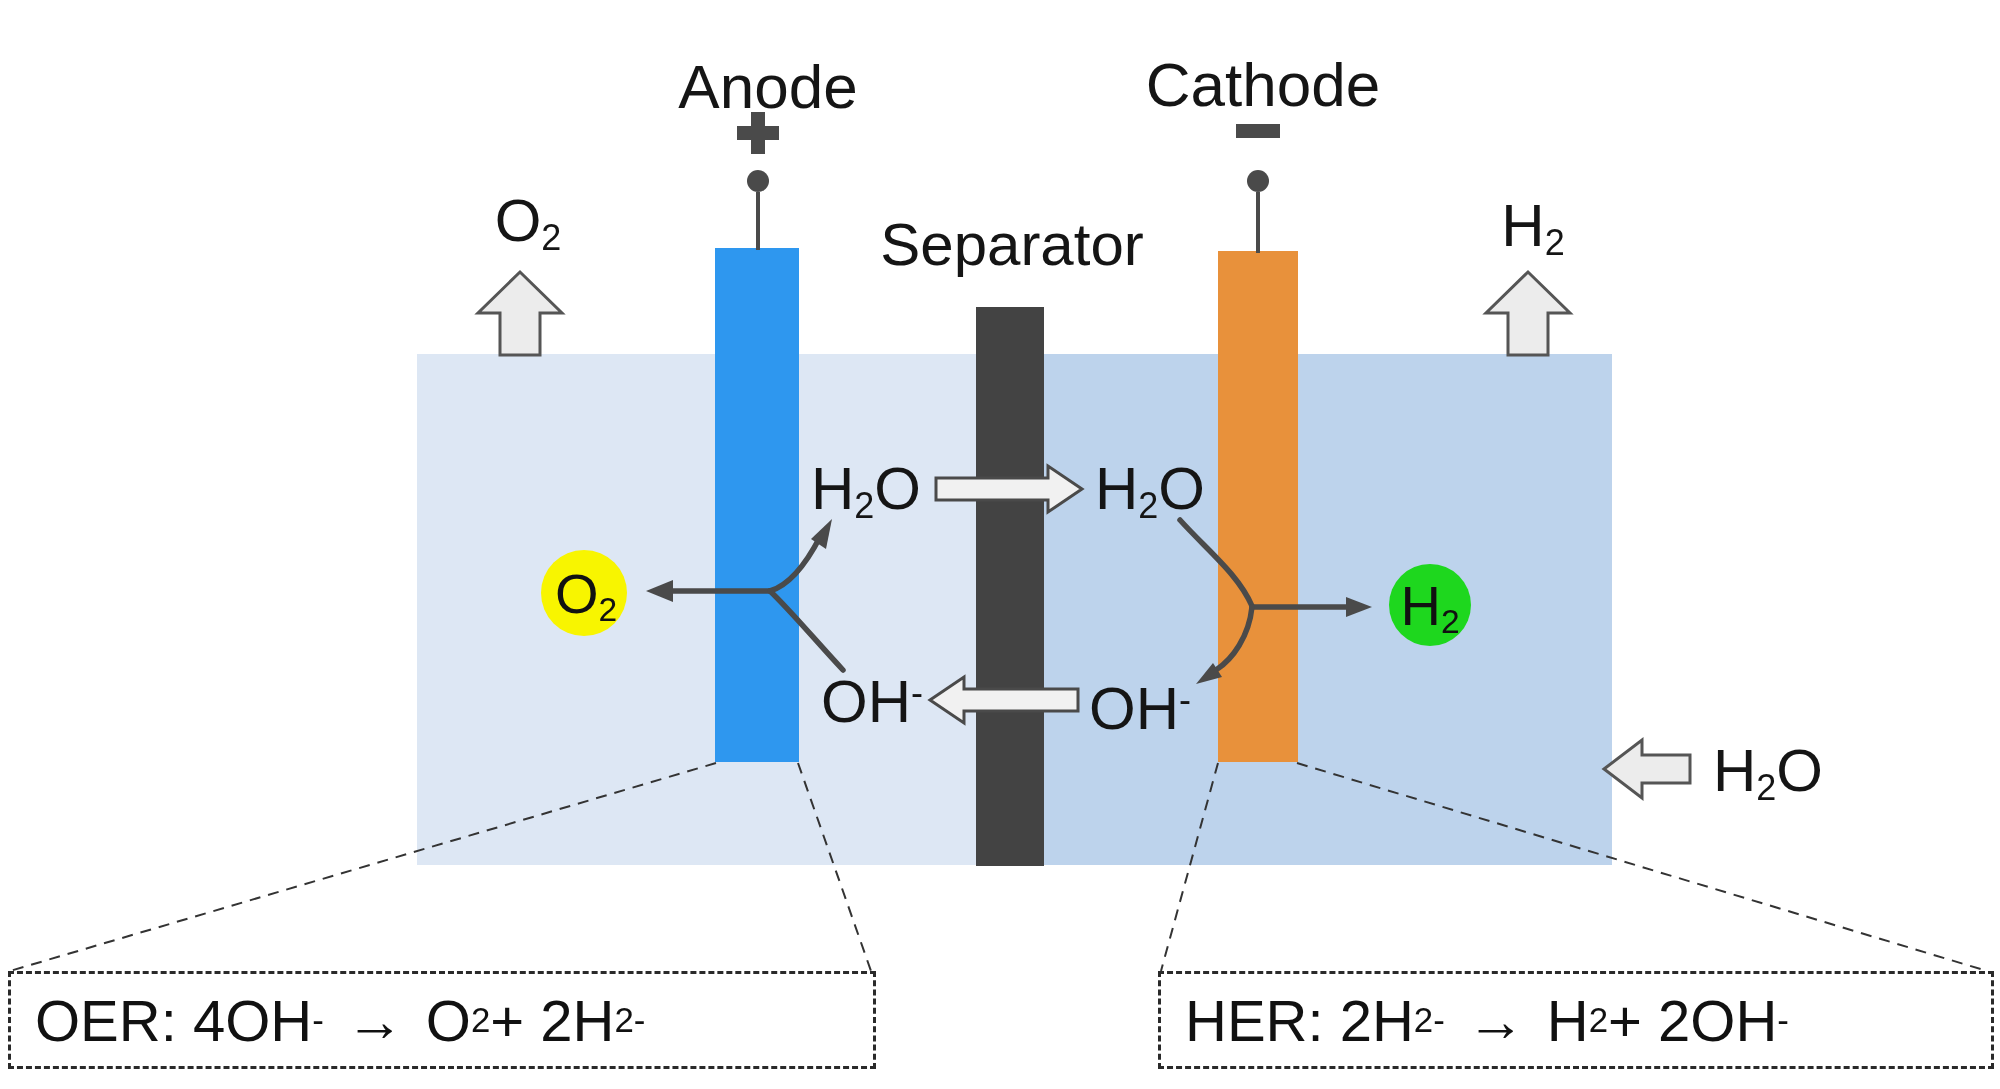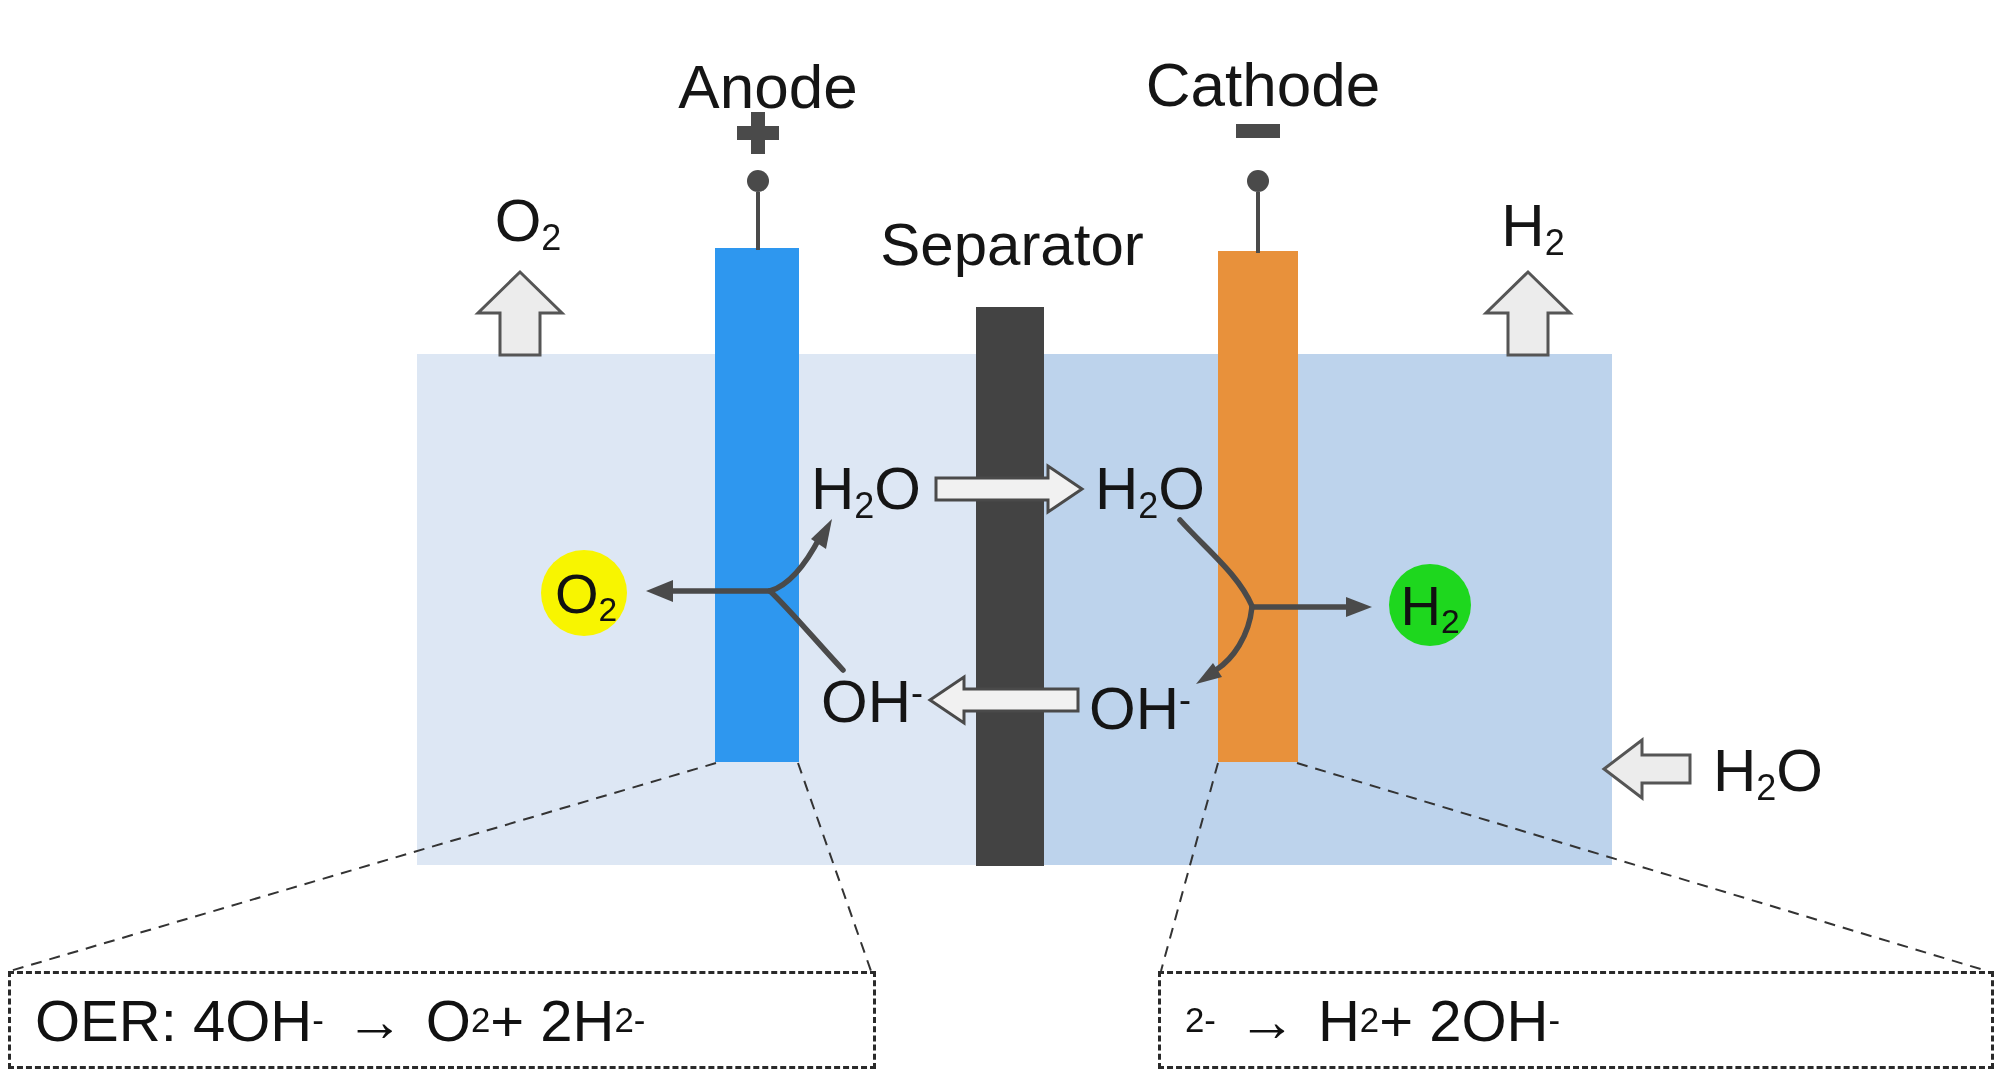--- a/index.html
+++ b/index.html
@@ -102,20 +102,21 @@
       <sup>-</sup>
       <span class="eq-arrow">→</span>
       <span>O</span>
       <sub>2</sub>
       <span> + 2H</span>
       <sub>2</sub>
       <sup>-</sup>
   </div>
 
   <div class="eq-box" style="left:1158px;top:971px;width:836px;height:98px">
+    <span>HER: 2H</span>
       <sub>2</sub>
       <sup>-</sup>
       <span class="eq-arrow">→</span>
       <span>H</span>
       <sub>2</sub>
       <span> + 2OH</span>
       <sup>-</sup>
   </div>
 
 </div>

